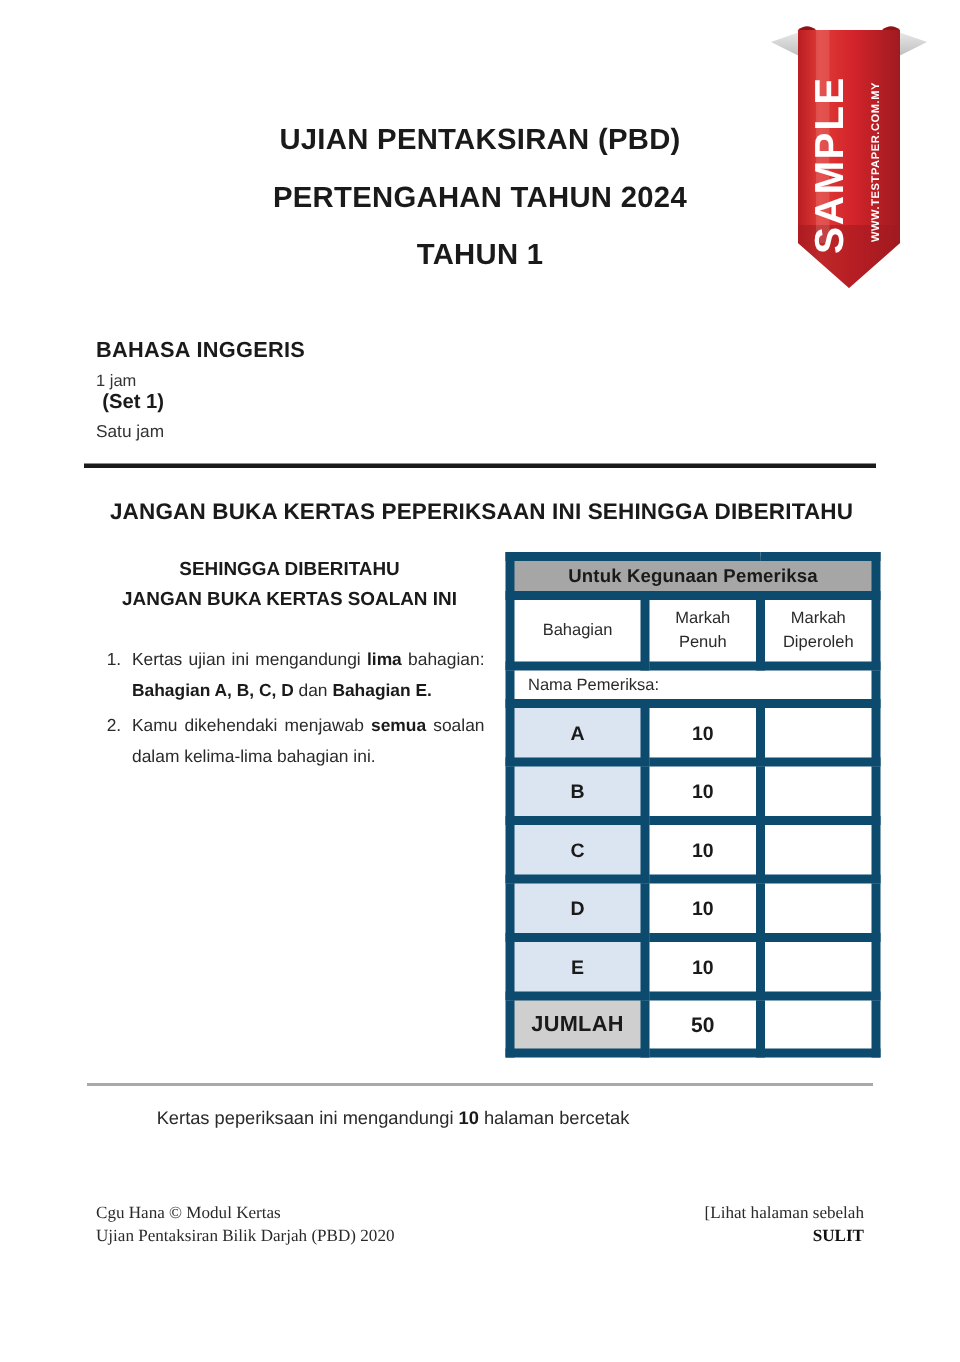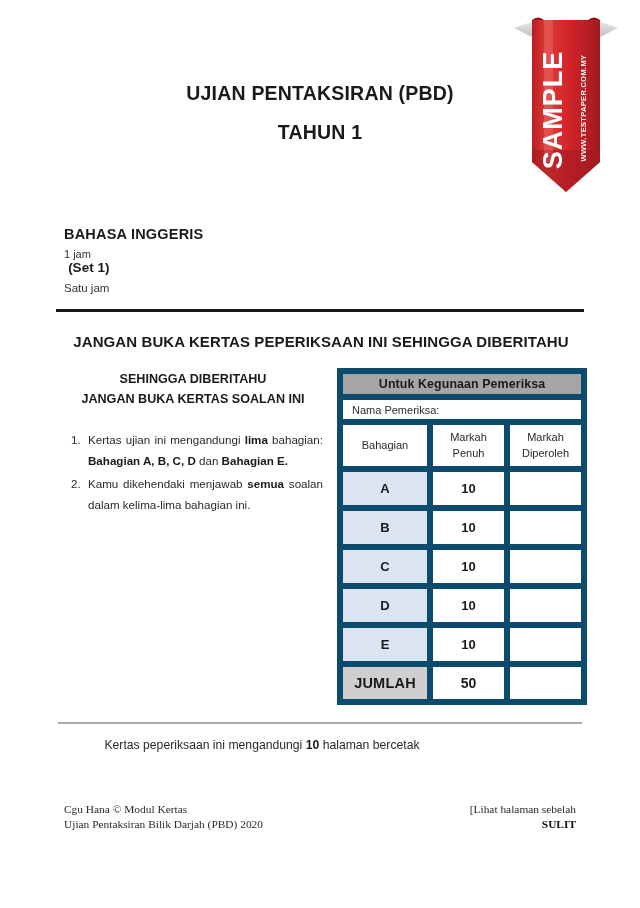--- a/index.html
+++ b/index.html
@@ -282,20 +282,21 @@
 
     <rect x="38" y="8" width="9" height="142" fill="#ffffff" opacity="0.13"></rect>
 
     <text x="56" y="98" fill="#ffffff" font-family="Liberation Sans, sans-serif" font-size="27" font-weight="bold" text-anchor="middle" transform="rotate(-90 56 98)" letter-spacing="1">SAMPLE</text>
     <text x="80" y="96" fill="#ffffff" font-family="Liberation Sans, sans-serif" font-size="7.4" font-weight="bold" text-anchor="middle" transform="rotate(-90 80 96)" letter-spacing="0.4">WWW.TESTPAPER.COM.MY</text>
   </svg>
 </div>
 
 <div class="title-block">
   <div class="title-line">UJIAN PENTAKSIRAN (PBD)</div>
+  <div class="title-line">PERTENGAHAN TAHUN 2024</div>
   <div class="title-line">TAHUN 1</div>
 </div>
 
 <div class="subject-row">
   <div class="subject-left">
     <div class="subject-name">BAHASA INGGERIS</div>
     <div class="subject-dur">1 jam</div>
   </div>
   <div class="subject-right">
     <div class="set-label">(Set 1)</div>
@@ -320,37 +321,37 @@
 
 <table class="marks-table">
   <colgroup>
     <col style="width:90px">
     <col style="width:77px">
     <col style="width:77px">
   </colgroup>
   <tbody id="marks-table-body">
     <tr>
       <td class="mt-head" colspan="3">Untuk Kegunaan Pemeriksa</td>
-    </tr>
-    <tr>
-      <td class="mt-name" colspan="3">Nama Pemeriksa:</td>
     </tr>
     <tr>
       <td class="mt-colhead">
         <span>Bahagian</span>
       </td>
       <td class="mt-colhead">
         <span>Markah</span><br>
         <span>Penuh</span>
       </td>
       <td class="mt-colhead">
         <span>Markah</span><br>
         <span>Diperoleh</span>
       </td>
     </tr>
+    <tr>
+      <td class="mt-name" colspan="3">Nama Pemeriksa:</td>
+    </tr>
   <tr>
         <td class="mt-part">A</td>
         <td class="mt-full">10</td>
         <td class="mt-blank"></td>
       </tr>
       <tr>
         <td class="mt-part">B</td>
         <td class="mt-full">10</td>
         <td class="mt-blank"></td>
       </tr>

